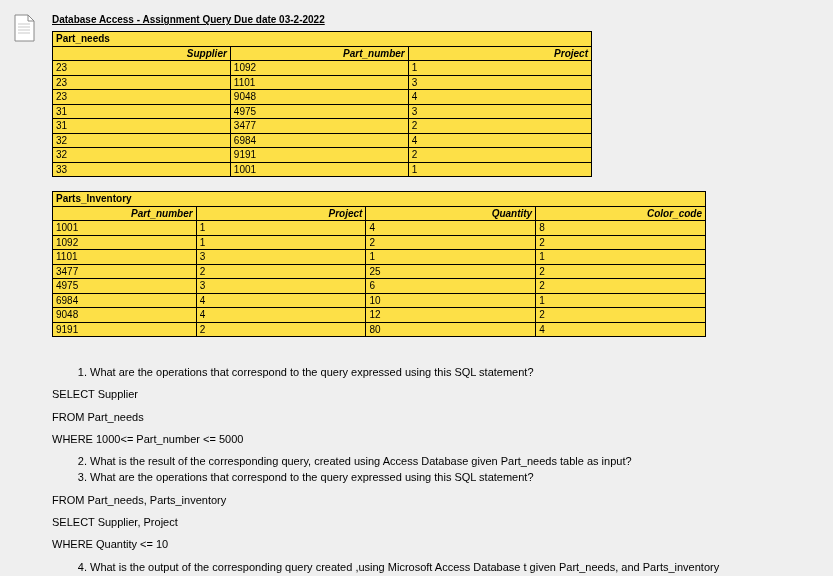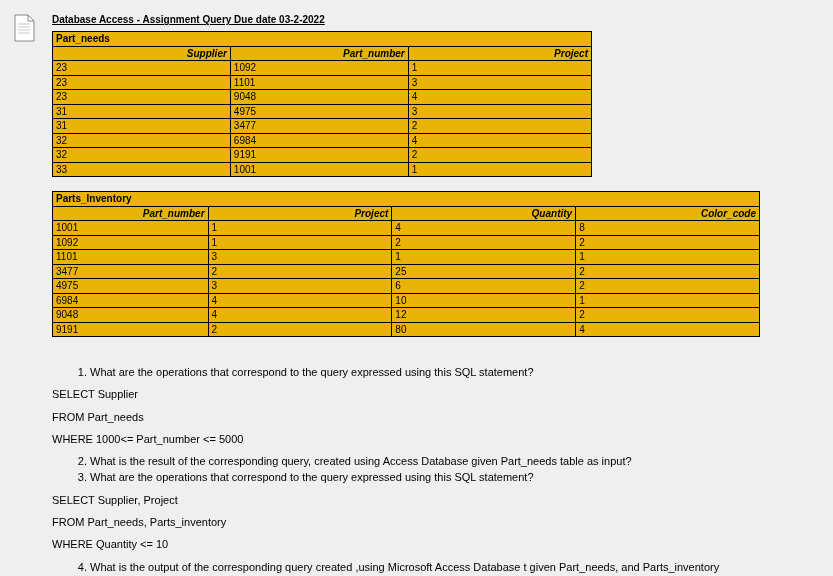--- a/index.html
+++ b/index.html
@@ -27,24 +27,24 @@
       width: 720px;
     }
     .title {
       font-size: 10px;
       font-weight: bold;
       text-decoration: underline;
       margin-bottom: 6px;
     }
     table {
       border-collapse: collapse;
-      background: #eab308;
+      background: #fde047;
     }
     table.t1 { width: 540px; }
-    table.t2 { width: 708px; margin-top: 14px; padding-left: 28px; }
+    table.t2 { width: 654px; margin-top: 14px; padding-left: 28px; }
     td, th {
       border: 1px solid #000;
       padding: 1px 3px;
       text-align: left;
       font-size: 10px;
       line-height: 1.15;
       height: 13px;
       font-weight: normal;
     }
     .tbl-title td {
@@ -198,21 +198,21 @@
     <ol>
       <li>What are the operations that correspond to the query expressed using this SQL statement?</li>
     </ol>
     <div class="sql">SELECT Supplier</div>
     <div class="sql">FROM Part_needs</div>
     <div class="sql">WHERE 1000&lt;= Part_number &lt;= 5000</div>
     <ol start="2">
       <li>What is the result of the corresponding query, created using Access Database given Part_needs table as input?</li>
       <li>What are the operations that correspond to the query expressed using this SQL statement?</li>
     </ol>
+    <div class="sql">FROM Part_needs, Parts_inventory</div>
     <div class="sql">SELECT Supplier, Project</div>
-    <div class="sql">FROM Part_needs, Parts_inventory</div>
     <div class="sql">WHERE Quantity &lt;= 10</div>
     <ol start="4">
       <li>What is the output of the corresponding query created ,using Microsoft Access Database t given Part_needs, and Parts_inventory</li>
     </ol>
   </div>
 
 </div>
 
 </body></html>

